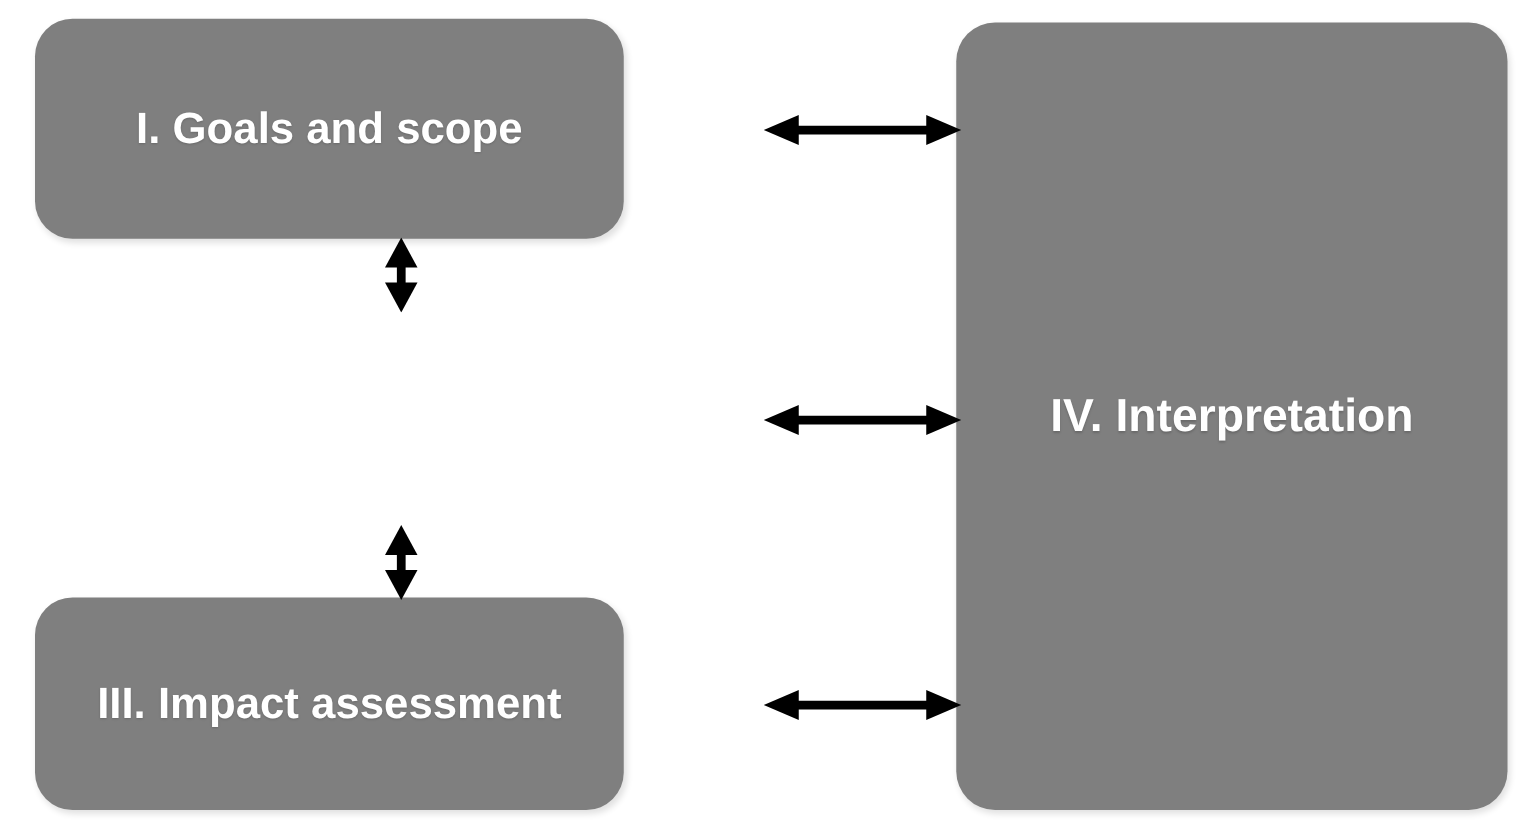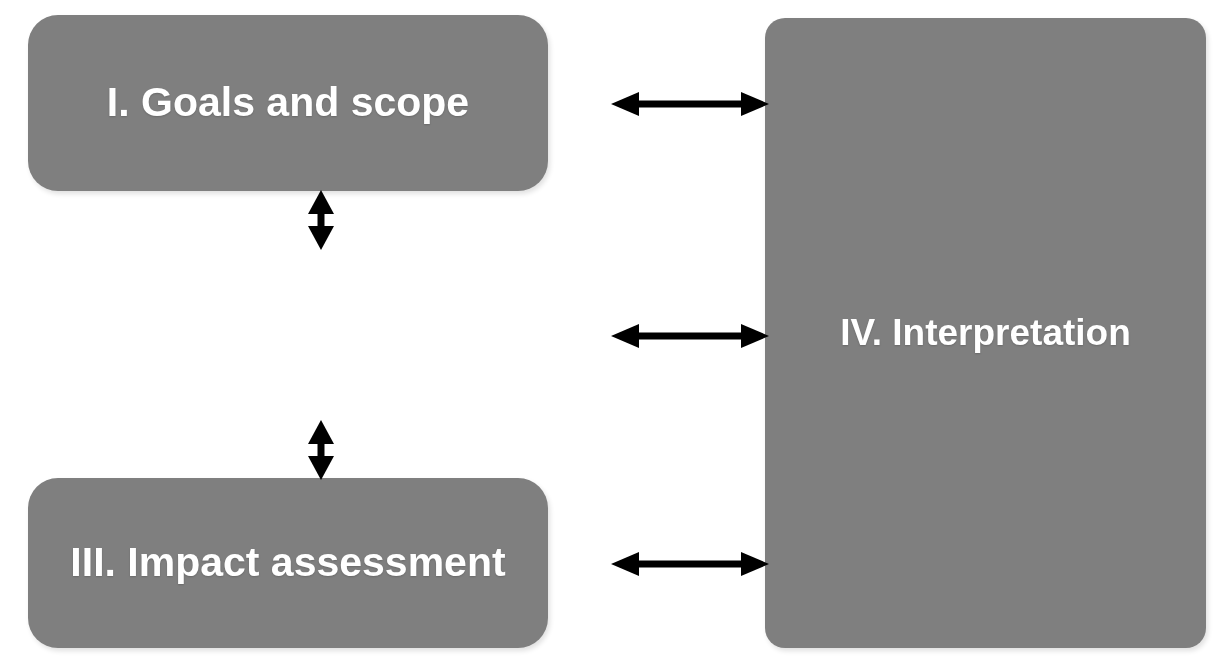--- a/index.html
+++ b/index.html
@@ -26,33 +26,33 @@
     text-align: center;
     font-weight: 700;
     box-shadow: 2px 3px 5px rgba(0,0,0,0.12);
   }
   .box .line {
     line-height: 1.5;
     text-shadow: 0 1px 2px rgba(0,0,0,0.18);
   }
   .box-left {
     left: 28px;
-    width: 520px;
+    width: 471px;
     border-radius: 30px;
-    font-size: 41px;
+    font-size: 35px;
   }
   #box-goals   { top: 15px;  height: 176px; }
   #box-lci     { top: 248px; height: 177px; }
   #box-lcia    { top: 478px; height: 170px; gap: 24px; }
   #box-interp  {
     left: 765px;
     top: 18px;
     width: 441px;
     height: 630px;
-    border-radius: 20px;
+    border-radius: 31px;
     font-size: 37px;
   }
   .arrow {
     position: absolute;
   }
   .arrow svg { display: block; }
   .arrow-v { left: 304px; }
   #arrow-goals-lci  { top: 190px; }
   #arrow-lci-lcia   { top: 420px; }
   .arrow-h { left: 611px; }

